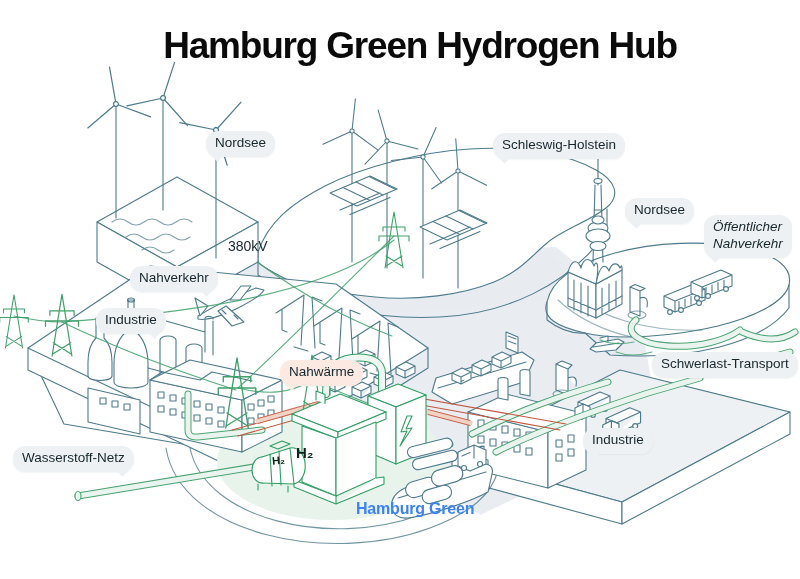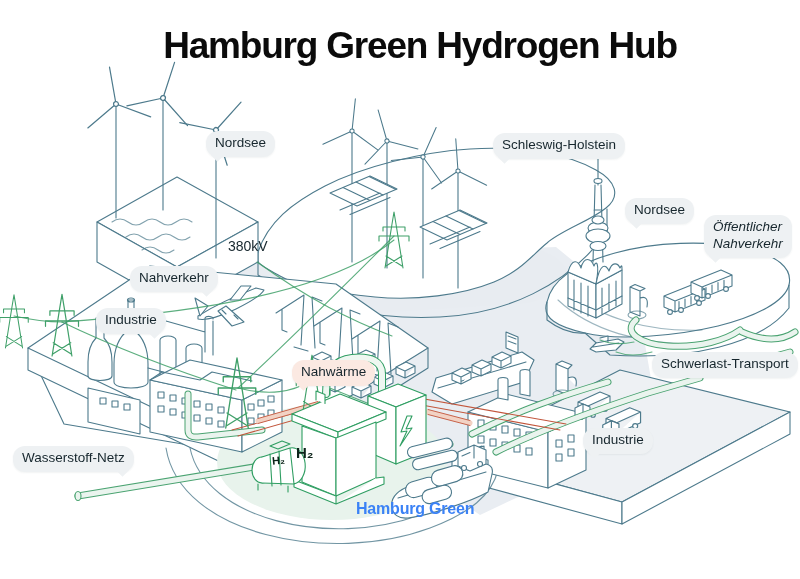--- a/index.html
+++ b/index.html
@@ -8,21 +8,21 @@
   .title{position:absolute;top:25px;left:0;width:100%;text-align:center;margin:0;
          font-size:37px;font-weight:800;color:#0b0b0b;letter-spacing:-1.2px;z-index:4;}
   svg.scene{position:absolute;left:0;top:0;z-index:1;}
   .label{position:absolute;z-index:3;font-size:13.5px;font-weight:500;color:#16262d;
          background:#eef1f3;padding:4px 9px 5px;border-radius:12px;line-height:1.25;
          white-space:nowrap;box-shadow:0 1px 2px rgba(40,60,70,.06);}
   .label::after{content:"";position:absolute;width:9px;height:9px;background:inherit;
                 transform:rotate(45deg);display:none;}
   .label.tail-bl::after{display:block;left:7px;bottom:-3px;}
   .label.tail-br::after{display:block;right:7px;bottom:-3px;}
-  .label.pink{background:#fbe9e2;margin-left:12px;}
+  .label.pink{background:#fbe9e2;}
   .label.plain{background:transparent;padding:0;box-shadow:none;font-size:14px;font-weight:500;}
   .label .ln{display:block;font-style:italic;}
   .hub-label{position:absolute;z-index:3;font-size:16px;font-weight:800;color:#3b82f6;
              line-height:1.3;letter-spacing:-0.2px;white-space:nowrap;}
   .h2-marker{position:absolute;z-index:3;font-weight:800;color:#0c241a;}
   .h2-big{left:296px;top:444px;font-size:15px;}
   .h2-small{left:272px;top:454px;font-size:11px;transform:rotate(-6deg);}
 </style>
 </head>
 <body>

